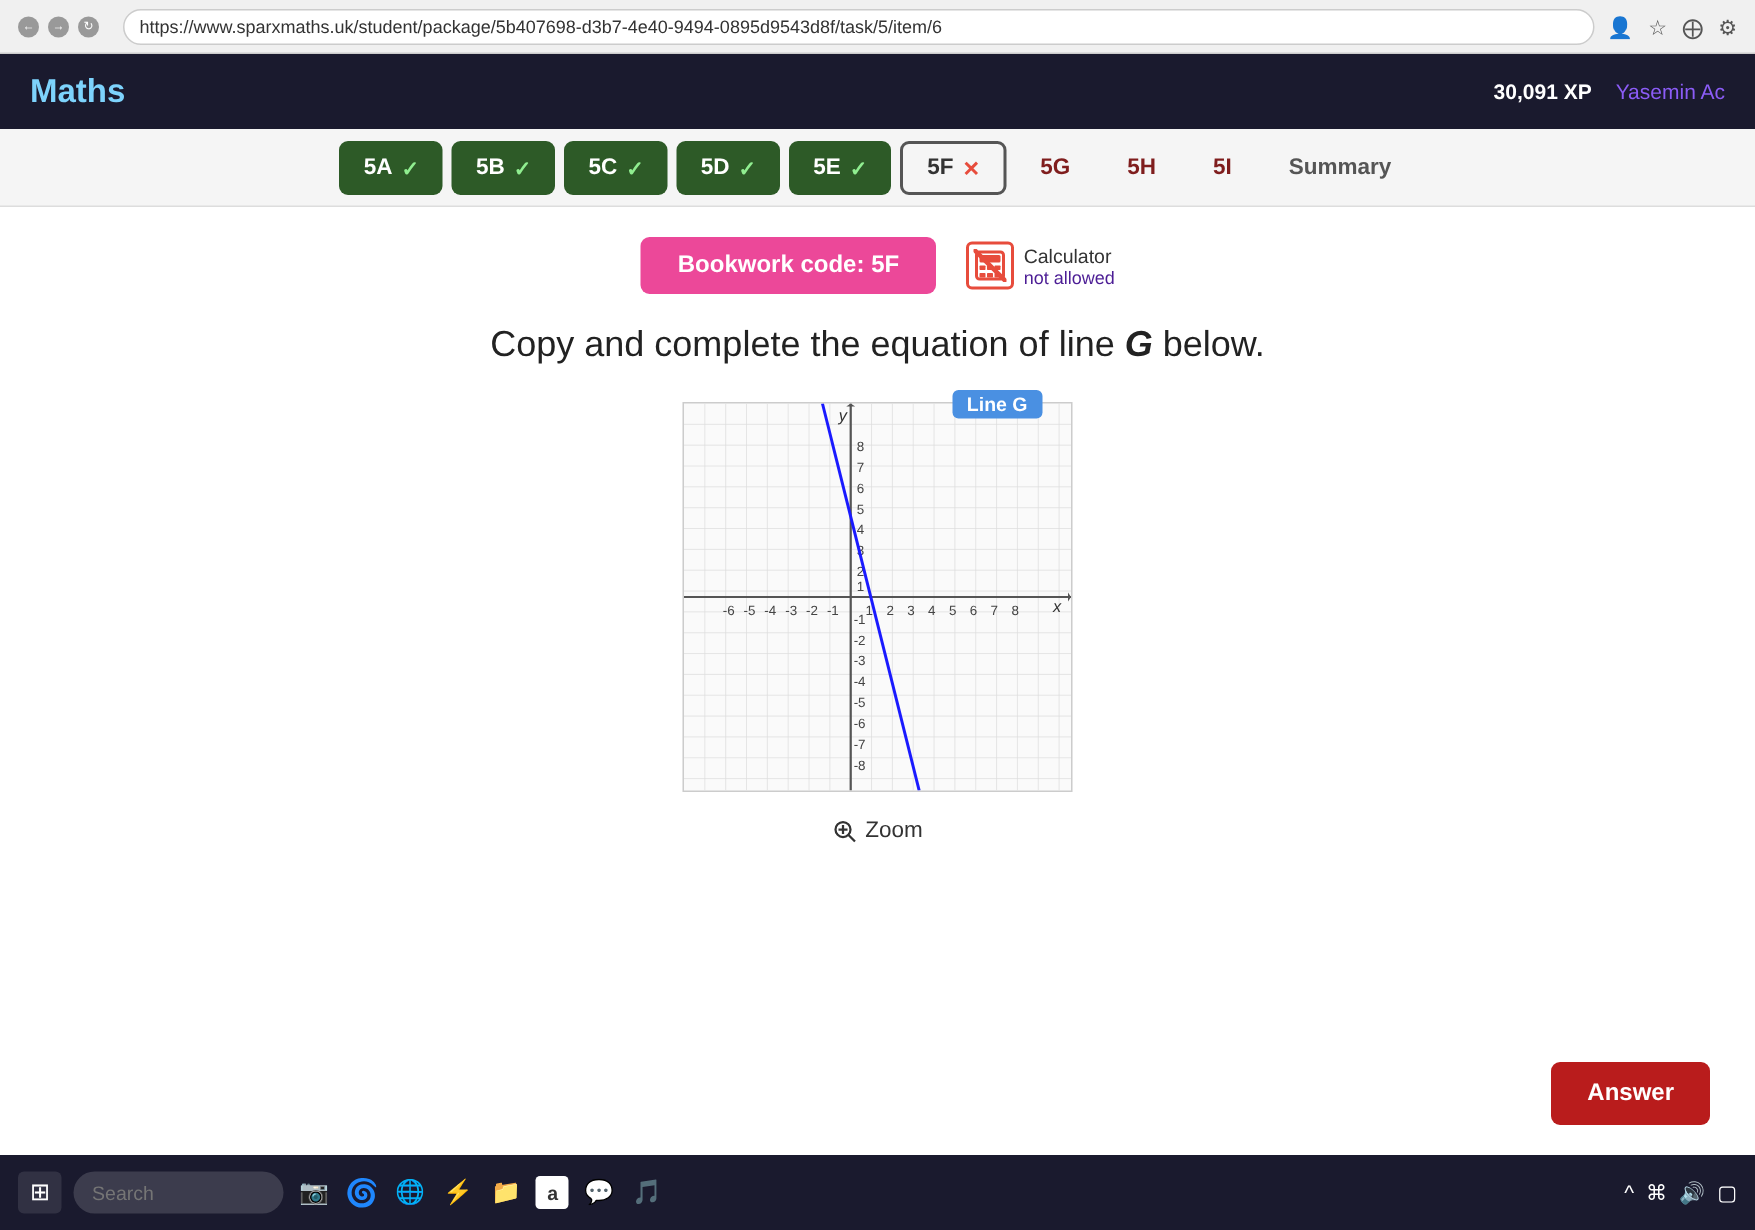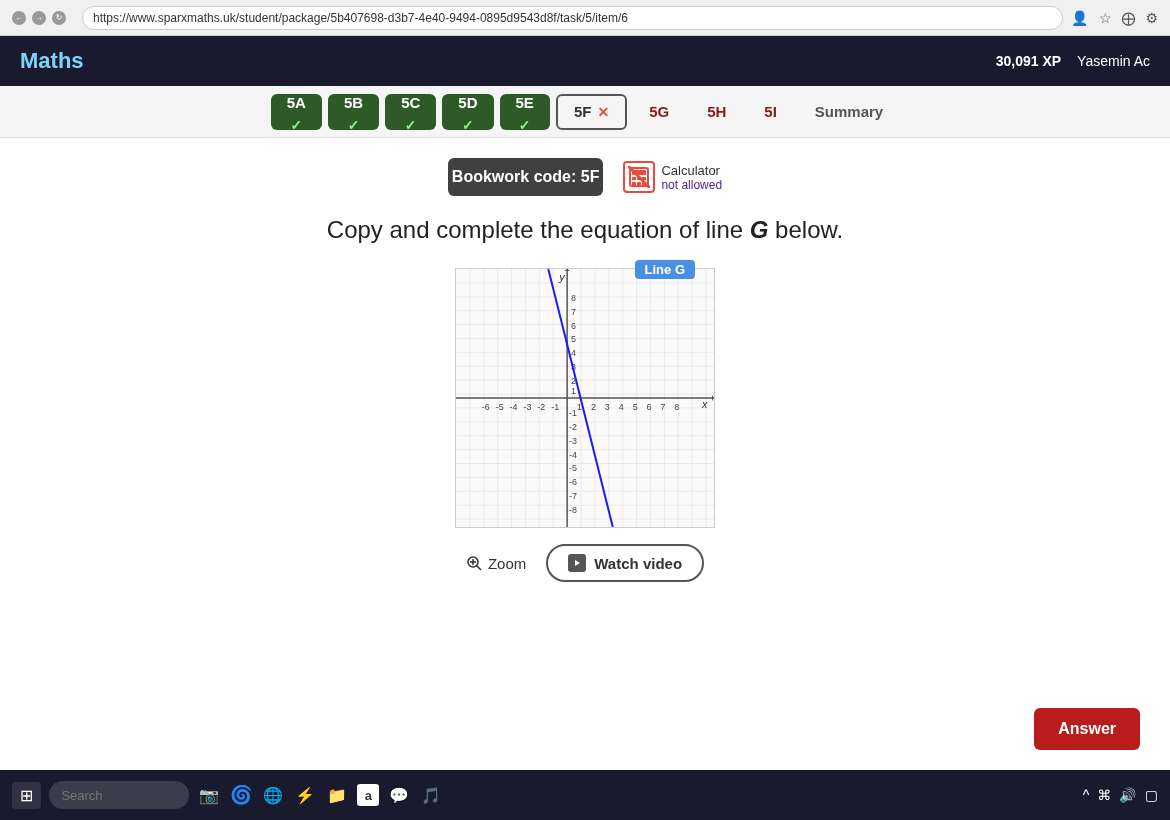--- a/index.html
+++ b/index.html
@@ -80,21 +80,21 @@
       color: white;
       font-size: 14px;
       display: flex;
       align-items: center;
       gap: 16px;
     }
     .xp-count {
       font-weight: bold;
     }
     .username {
-      color: #ffffff;
+      color: #8b5cf6;
       text-align: right;
     }
 
     
     .nav-tabs {
       width: 100%;
       height: 52px;
       background: #f5f5f5;
       display: flex;
       align-items: center;
@@ -110,21 +110,20 @@
       display: flex;
       align-items: center;
       font-size: 15px;
       font-weight: 600;
       cursor: pointer;
       gap: 6px;
     }
     .tab-completed {
       background: #2d5a27;
       color: white;
-      flex-direction: column;
     }
     .tab-active-x {
       background: #f5f5f5;
       color: #333;
       border: 2px solid #555;
     }
     .tab-incomplete {
       background: transparent;
       color: #7f1d1d;
     }
@@ -156,23 +155,23 @@
     }
 
     
     .bookwork-area {
       display: flex;
       align-items: center;
       gap: 20px;
       margin-bottom: 20px;
     }
     .bookwork-code {
-      background: #404040;
-      color: white;
-      padding: 10px 4px;
+      background: #ec4899;
+      color: white;
+      padding: 10px 25px;
       border-radius: 6px;
       font-size: 16px;
       font-weight: bold;
     }
     .calculator-badge {
       display: flex;
       align-items: center;
       gap: 6px;
       font-size: 13px;
       color: #333;
@@ -577,29 +576,20 @@
   <div class="controls-row">
     <button class="zoom-btn">
       <svg width="16" height="16" viewBox="0 0 16 16">
         <circle cx="7" cy="7" r="5" fill="none" stroke="#333" stroke-width="1.5"></circle>
         <line x1="10.5" y1="10.5" x2="15" y2="15" stroke="#333" stroke-width="1.5"></line>
         <line x1="7" y1="4" x2="7" y2="10" stroke="#333" stroke-width="1.5"></line>
         <line x1="4" y1="7" x2="10" y2="7" stroke="#333" stroke-width="1.5"></line>
       </svg>
       <span>Zoom</span>
     </button>
-    <button class="watch-video-btn">
-      <div class="play-icon">
-        <svg width="10" height="10" viewBox="0 0 10 10">
-          <rect width="10" height="10" rx="2" fill="#555"></rect>
-          <polygon points="3,2 8,5 3,8" fill="white"></polygon>
-        </svg>
-      </div>
-      <span>Watch video</span>
-    </button>
   </div>
 
   <button class="answer-btn">Answer</button>
 </div>
 
 <div class="bottom-bar">
   <button class="prev-btn">
     <span>‹</span>
     <span>&lt; Previous</span>
   </button>

